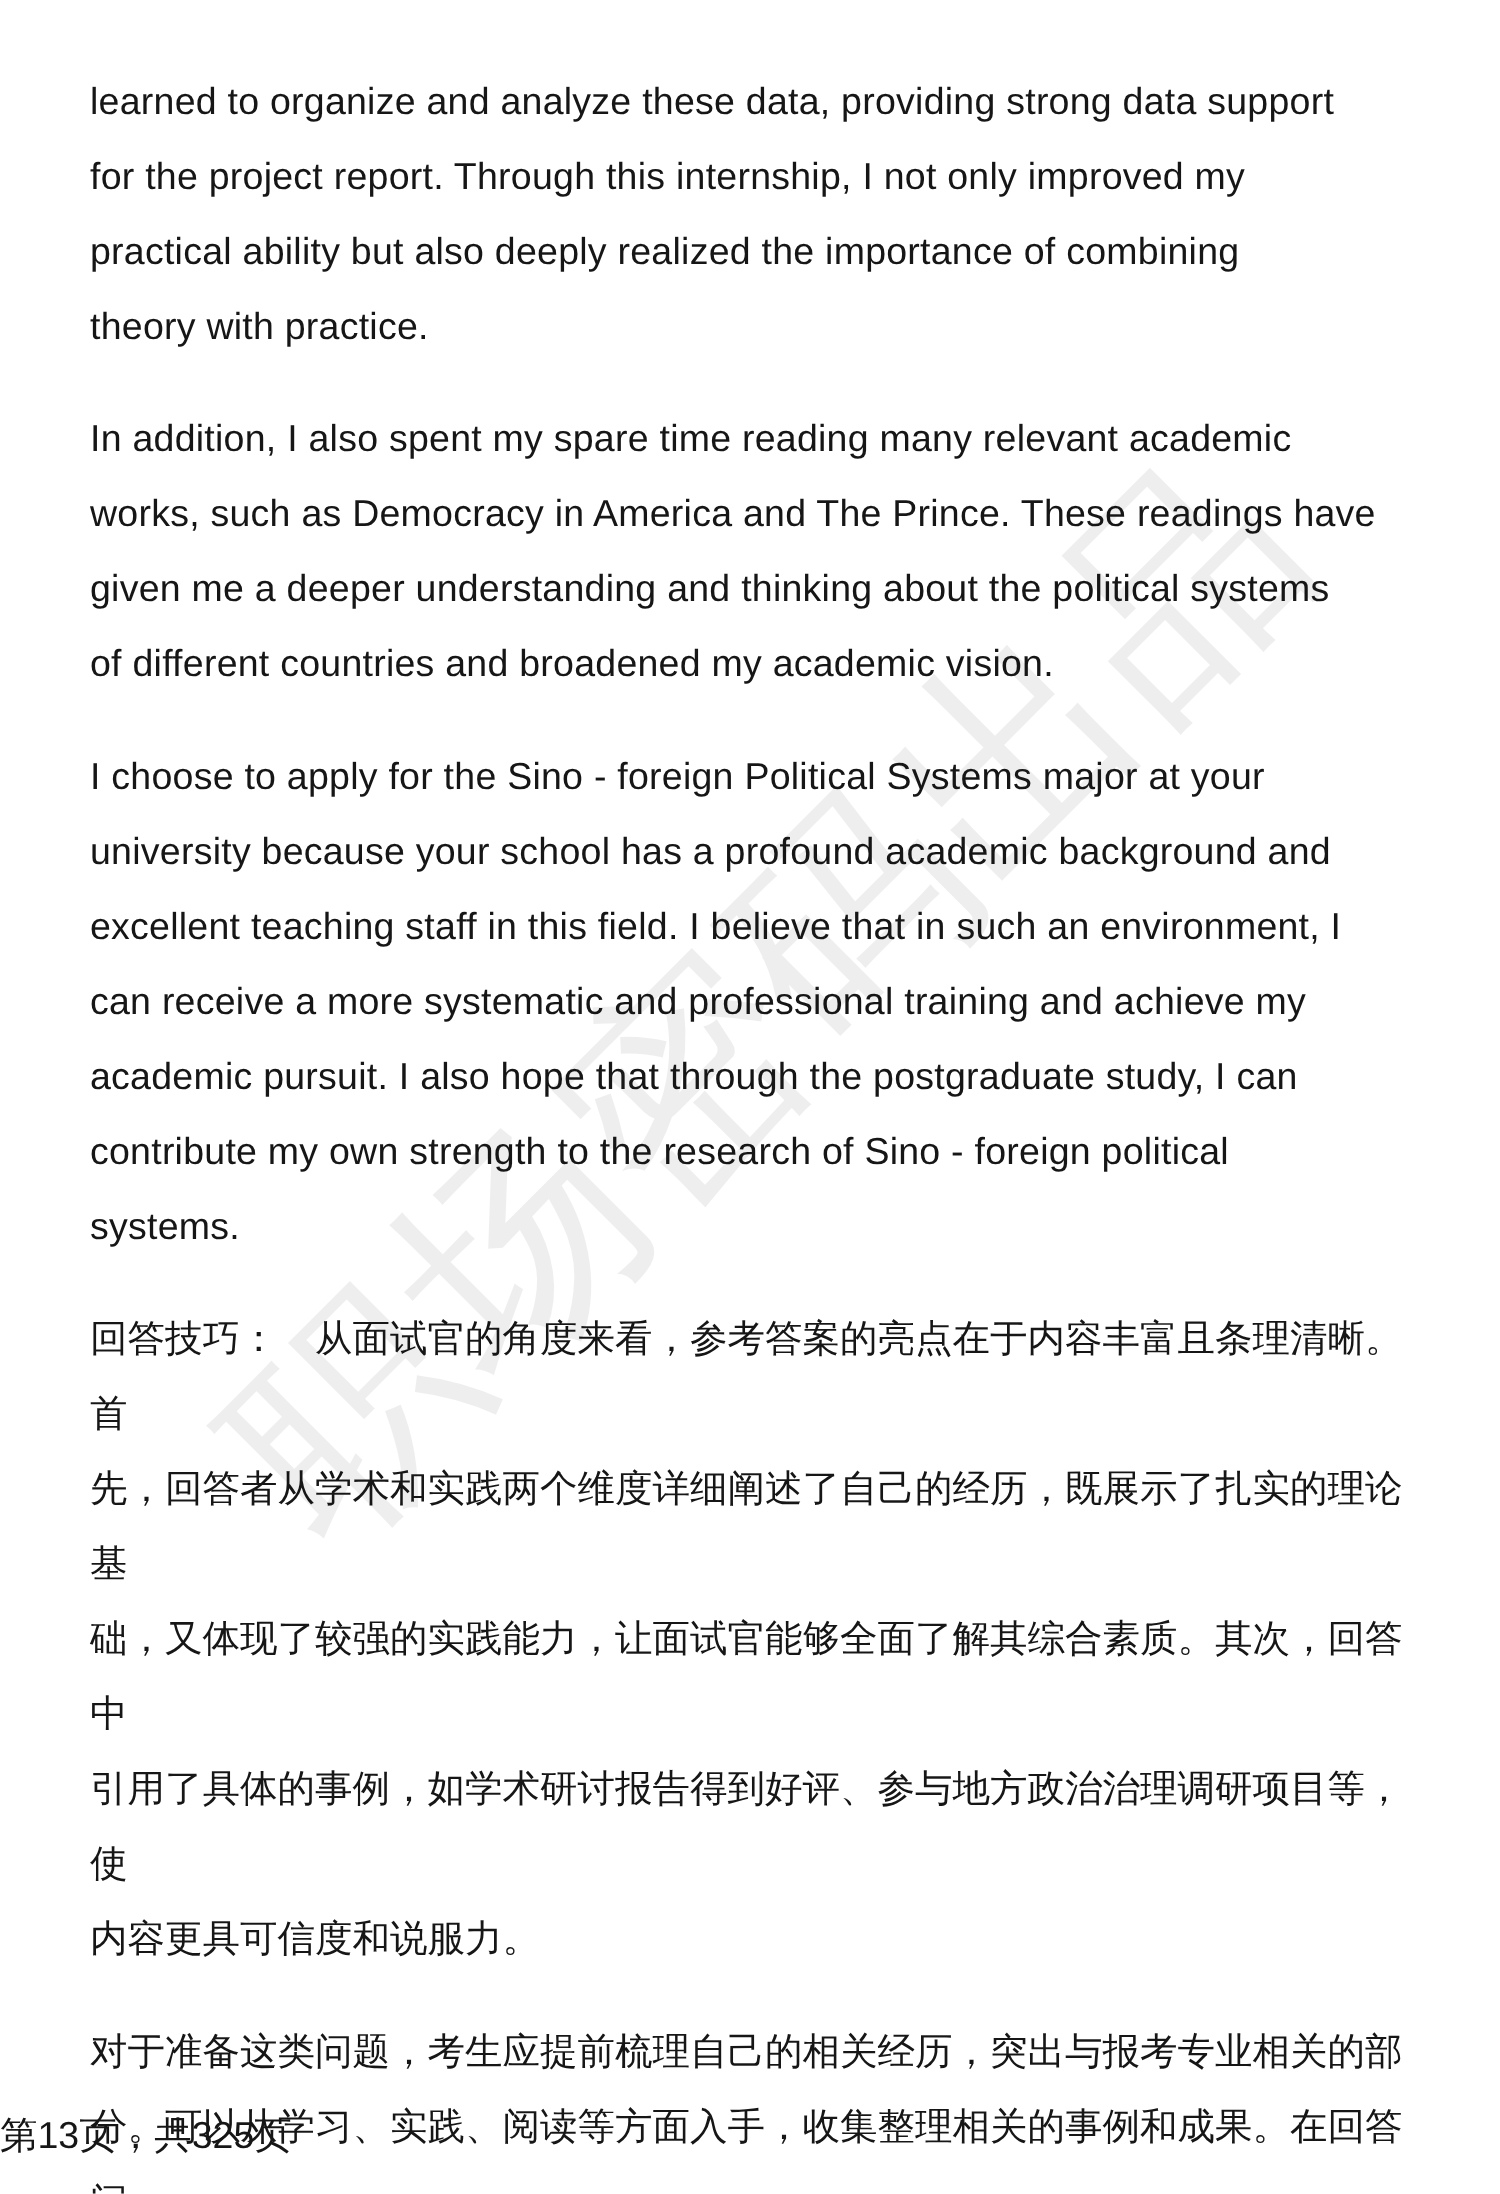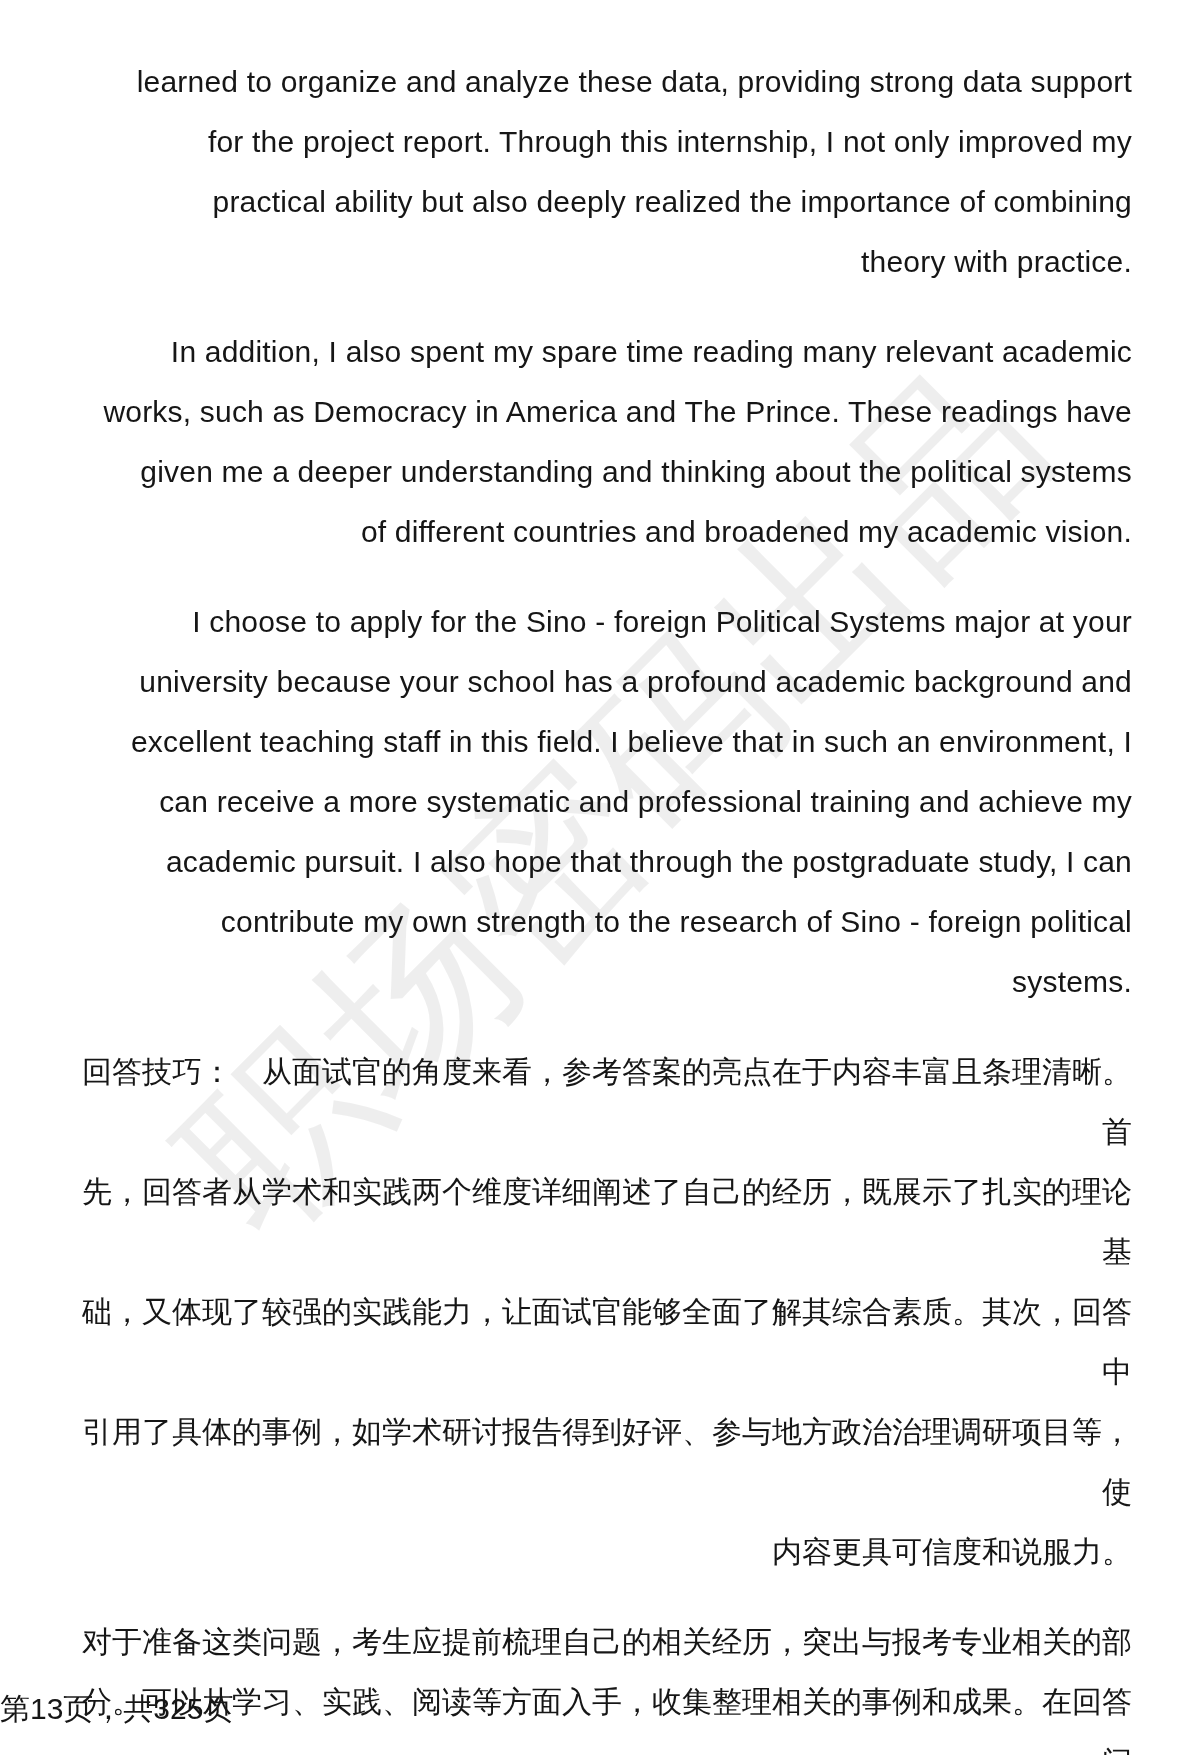--- a/index.html
+++ b/index.html
@@ -34,21 +34,21 @@
   .content {
     position: absolute;
     left: 72px;
     width: 1060px;
     top: 52px;
     z-index: 1;
   }
   .para {
     margin: 0 0 30px 0;
     white-space: pre-line;
-    text-align: right;
+    text-align: left;
   }
   .para.en {
     font-size: 30px;
     line-height: 60px;
     letter-spacing: 0.2px;
   }
   .para.zh {
     font-size: 30px;
     line-height: 60px;
     letter-spacing: 0px;

